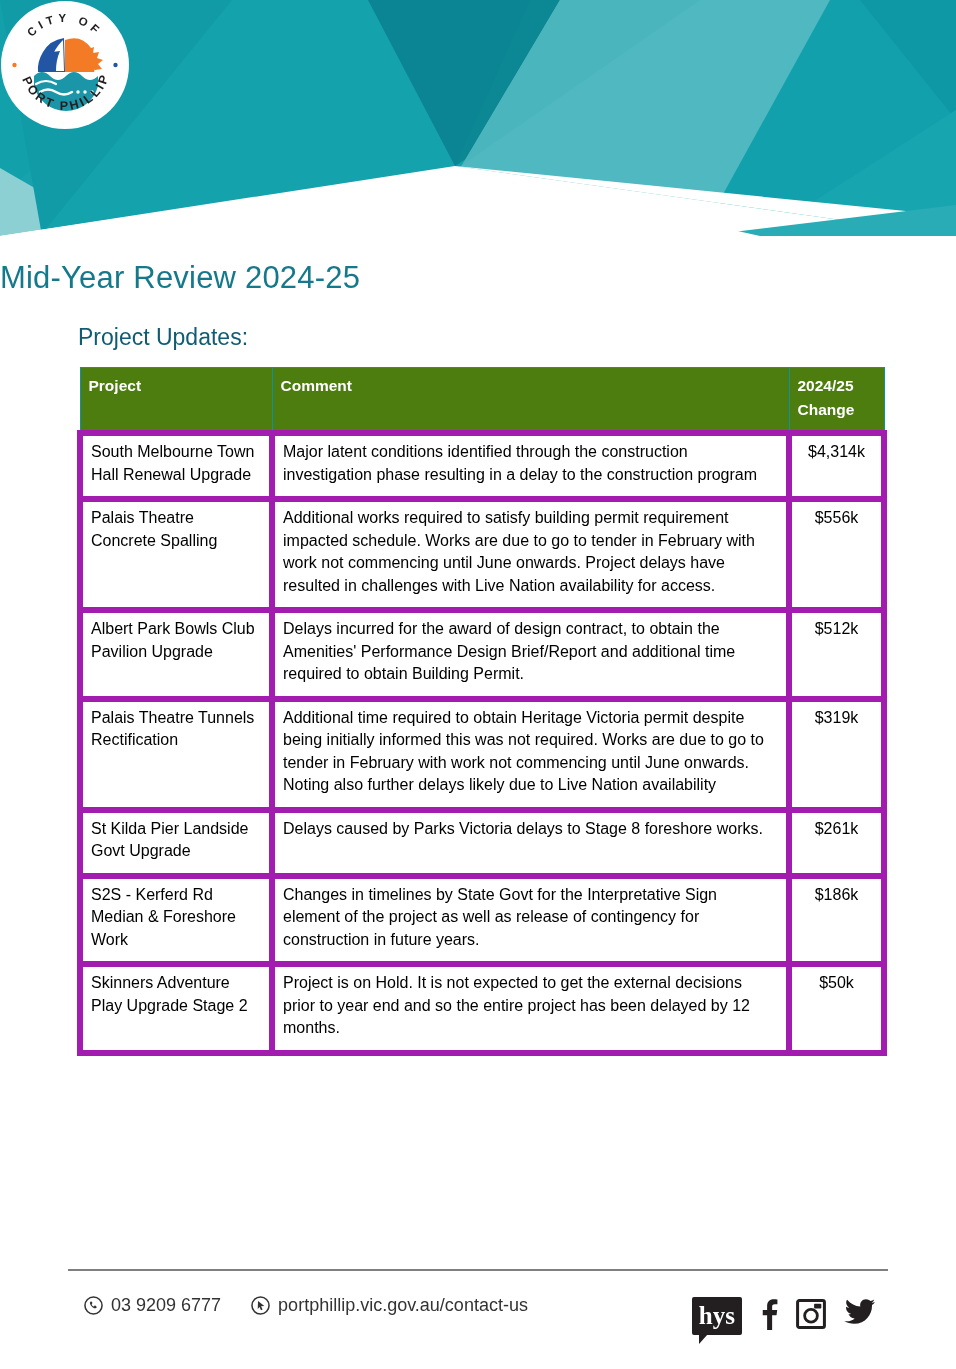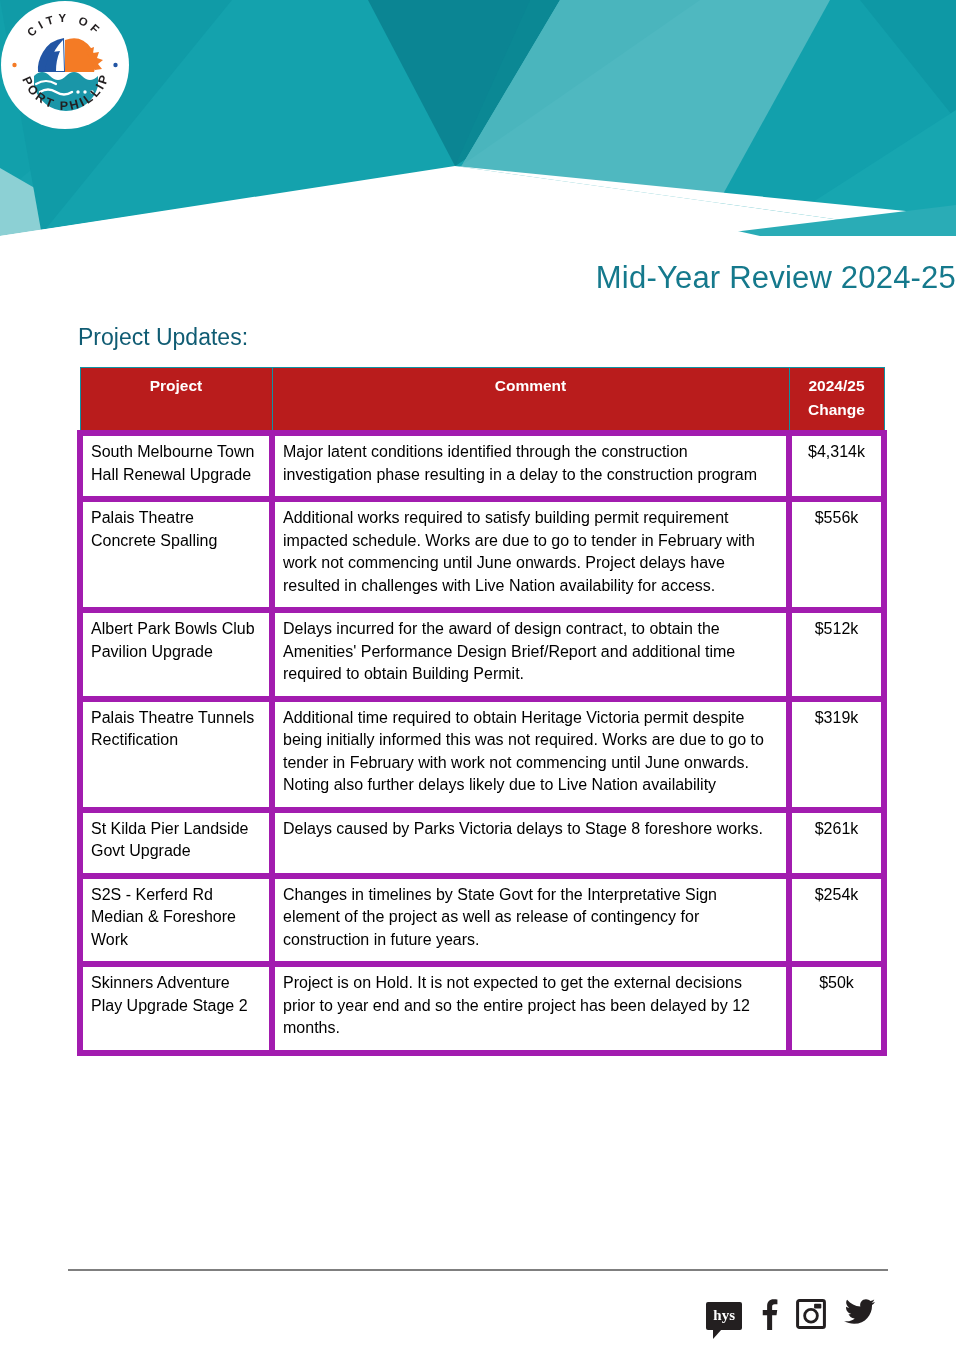--- a/index.html
+++ b/index.html
@@ -38,21 +38,21 @@
     height: 130px;
   }
 
   
   .page {
     position: relative;
     padding: 0;
   }
 
   .doc-title {
-    text-align: right;
+    text-align: left;
     color: #15798C;
     font-size: 31px;
     font-weight: 400;
     margin: 24px 0 0 0;
     letter-spacing: 0.2px;
   }
 
   .section-heading {
     color: #105C73;
     font-size: 23px;
@@ -83,25 +83,25 @@
 
   table.deferrals th,
   table.deferrals td {
     border: 6px solid #a21caf;
     vertical-align: top;
     padding: 5px 8px 10px 8px;
     font-size: 16px;
     line-height: 22.5px;
   }
   table.deferrals thead th {
-    background: #b91c1c;
+    background: #4d7c0f;
     color: #ffffff;
     font-weight: bold;
     font-size: 15.5px;
-    text-align: center;
+    text-align: left;
     padding: 6px 8px 8px 8px;
     border: 1px solid #0E93A3;
     line-height: 24px;
   }
   table.deferrals thead th.th-change {
     border-left: 1px solid #808080;
   }
   td.change {
     text-align: center;
     white-space: nowrap;
@@ -158,21 +158,21 @@
     top: 28px;
     display: flex;
     align-items: center;
     gap: 16px;
   }
   .social .hys {
     position: relative;
     background: #231f20;
     color: #ffffff;
     font-weight: bold;
-    font-size: 15px;
+    font-size: 25px;
     line-height: 1;
     padding: 6px 7px 7px 7px;
     border-radius: 2px;
     font-family: "Liberation Serif", serif;
   }
   .social .hys::after {
     content: "";
     position: absolute;
     left: 7px;
     bottom: -9px;
@@ -295,36 +295,53 @@
           <td class="change">$319k</td>
         </tr>
         <tr>
           <td class="project">St Kilda Pier Landside Govt Upgrade</td>
           <td class="comment">Delays caused by Parks Victoria delays to Stage 8 foreshore works.</td>
           <td class="change">$261k</td>
         </tr>
         <tr>
           <td class="project">S2S - Kerferd Rd Median &amp; Foreshore Work</td>
           <td class="comment">Changes in timelines by State Govt for the Interpretative Sign element of the project as well as release of contingency for construction in future years.</td>
-          <td class="change">$254k</td>
+          <td class="change">$186k</td>
         </tr>
         <tr>
           <td class="project">Skinners Adventure Play Upgrade Stage 2</td>
           <td class="comment">Project is on Hold.  It is not expected to get the external decisions prior to year end and so the entire project has been delayed by 12 months.</td>
           <td class="change">$50k</td>
         </tr>
       </tbody>
     </table>
   </div>
 </div>
 
 <div class="footer">
   <div class="footer-rule"></div>
 
   <div class="footer-text">
+    <div class="footer-contact">
+      <span class="circ-icon">
+        <svg viewBox="0 0 20 20" width="19" height="19">
+          <circle cx="10" cy="10" r="9" fill="none" stroke="#333" stroke-width="1.6"></circle>
+          <path d="M6.6 6.2 c1 -0.8 1.7 -0.2 2.1 0.7 c0.3 0.7 0.1 1 -0.4 1.4 c-0.3 0.3 -0.3 0.6 0.2 1.4 c0.6 0.9 1.1 1.2 1.5 1.3 c0.4 0.1 0.6 -0.1 0.9 -0.5 c0.4 -0.5 0.8 -0.6 1.5 -0.1 c0.9 0.6 1.3 1.3 0.5 2.1 c-0.8 0.8 -2 0.7 -3.6 -0.5 c-1.6 -1.2 -2.7 -2.8 -3 -4 c-0.2 -0.9 -0.1 -1.4 0.3 -1.8 z" fill="#333"></path>
+        </svg>
+      </span>
+      <span>03 9209 6777</span>
+      <span class="sep"></span>
+      <span class="circ-icon">
+        <svg viewBox="0 0 20 20" width="19" height="19">
+          <circle cx="10" cy="10" r="9" fill="none" stroke="#333" stroke-width="1.6"></circle>
+          <path d="M7.4 5.2 L14 10.4 L10.6 10.8 L12.2 14.1 L10.5 14.9 L9 11.6 L7.1 13.6 z" fill="#333"></path>
+        </svg>
+      </span>
+      <span>portphillip.vic.gov.au/contact-us</span>
+    </div>
   </div>
 
   <div class="social">
     <span class="hys">hys</span>
 
     <span>
       <svg viewBox="0 0 24 38" width="22" height="34">
         <path d="M15.5 37 L15.5 20.5 L20.4 20.5 L21.2 14.6 L15.5 14.6 L15.5 10.9 C15.5 9.2 16 8.0 18.5 8.0 L21.4 8.0 L21.4 2.7 C20.9 2.6 19.1 2.4 17.1 2.4 C12.8 2.4 9.9 5.0 9.9 9.9 L9.9 14.6 L5.0 14.6 L5.0 20.5 L9.9 20.5 L9.9 37 z" fill="#231f20"></path>
       </svg>
     </span>

